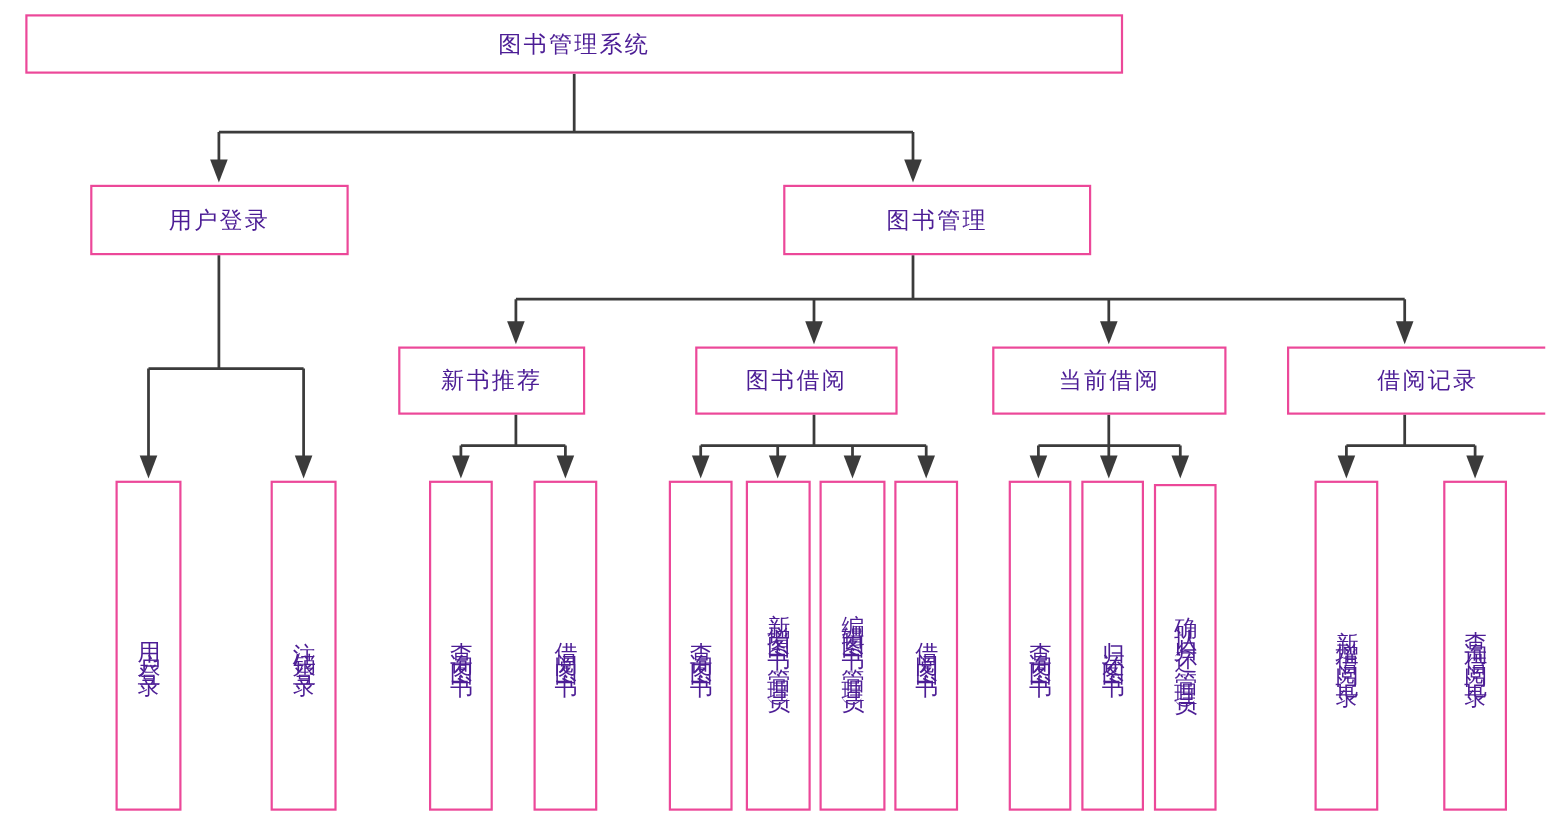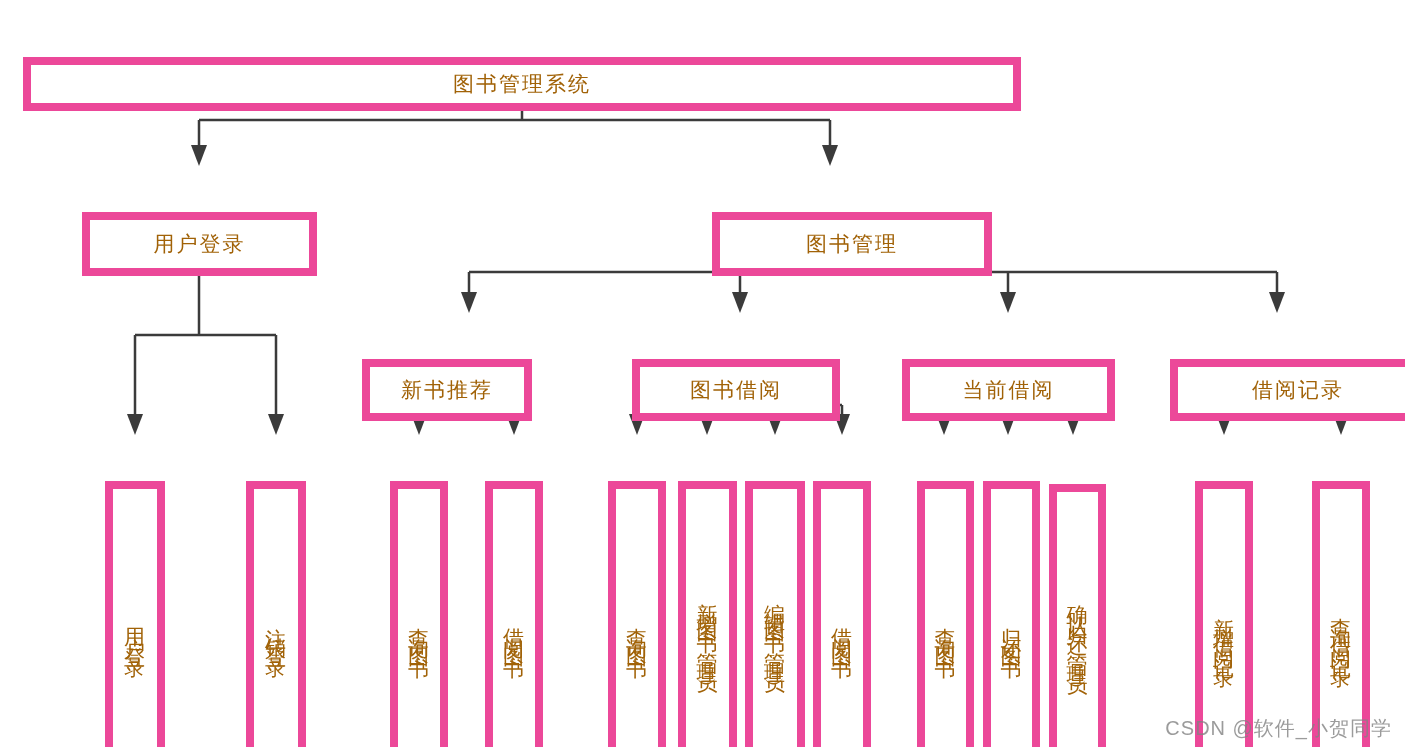--- a/index.html
+++ b/index.html
@@ -12,31 +12,30 @@
     font-family: "Liberation Sans", sans-serif;
   }
   #wires {
     position: absolute;
     left: 0; top: 0;
     z-index: 0;
   }
   .node {
     position: absolute;
     box-sizing: border-box;
-    border: 8px solid #ec4899;
+    border: 2px solid #ec4899;
     background: #ffffff;
     display: flex;
     align-items: center;
     justify-content: center;
     z-index: 1;
-    color: #a16207;
+    color: #4c1d95;
     font-size: 21px;
     letter-spacing: 2px;
     white-space: nowrap;
-    margin-top: 44px;
   }
   .leaf {
     font-size: 21px;
     letter-spacing: 0;
   }
   .leaf .vtext {
     writing-mode: vertical-rl;
     text-orientation: mixed;
     letter-spacing: 10px;
     line-height: 1.1;
@@ -99,21 +98,21 @@
       <polygon points="1333,414 1349,414 1341,435"></polygon>
     </g>
   </svg>
 
   <div class="node" style="left:23px; top:13px; width:998px; height:54px;">图书管理系统</div>
 
   <div class="node" style="left:82px; top:168px; width:235px; height:64px;">用户登录</div>
   <div class="node" style="left:712px; top:168px; width:280px; height:64px;">图书管理</div>
 
   <div class="node" style="left:362px; top:315px; width:170px; height:62px;">新书推荐</div>
-  <div class="node" style="left:632px; top:315px; width:208px; height:62px;">图书借阅</div>
+  <div class="node" style="left:632px; top:315px; width:184px; height:62px;">图书借阅</div>
   <div class="node" style="left:902px; top:315px; width:213px; height:62px;text-align:right;">当前借阅</div>
   <div class="node" style="left:1170px; top:315px; width:256px; height:62px;">借阅记录</div>
 
   <div class="node leaf" style="left:105px; top:437px; width:60px; height:300px;">
     <span class="vtext">用户登录</span>
   </div>
   <div class="node leaf" style="left:246px; top:437px; width:60px; height:300px;">
     <span class="vtext">注销登录</span>
   </div>
 
@@ -147,15 +146,14 @@
     <span class="vtext">确认归还（管理员）</span>
   </div>
 
   <div class="node leaf" style="left:1195px; top:437px; width:58px; height:300px;">
     <span class="vtext">新增借阅记录</span>
   </div>
   <div class="node leaf" style="left:1312px; top:437px; width:58px; height:300px;">
     <span class="vtext">查询借阅记录</span>
   </div>
 
-  <div id="watermark">CSDN @软件_小贺同学</div>
 
 </div>
 
 </body></html>

